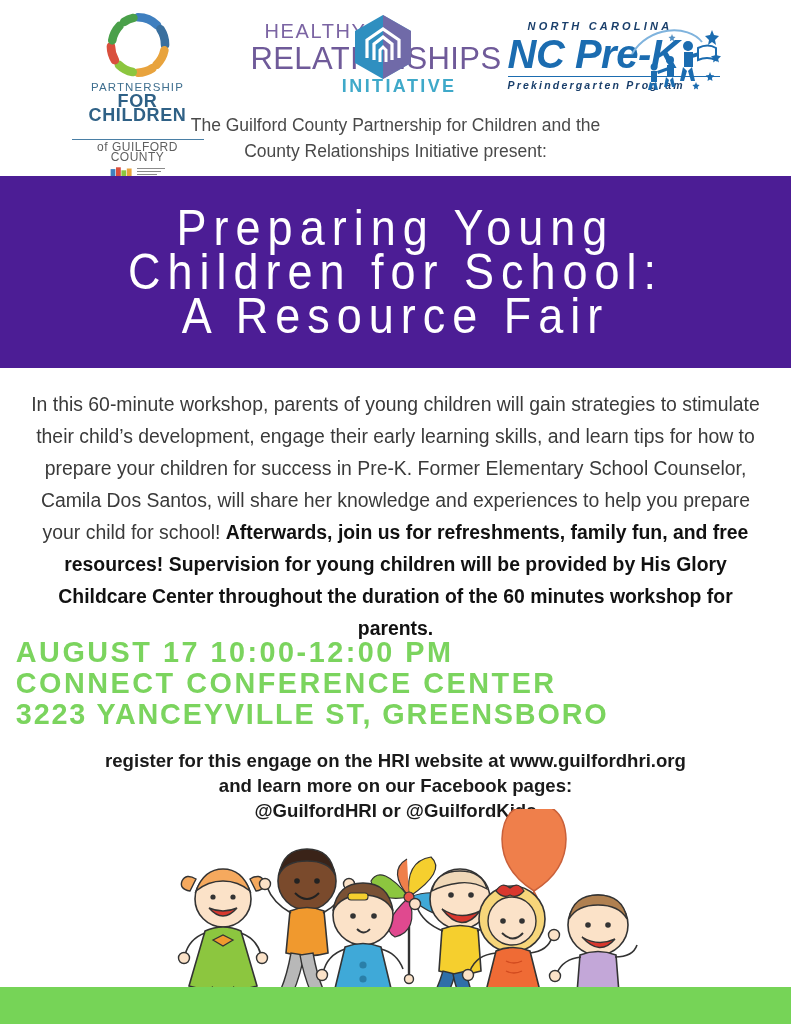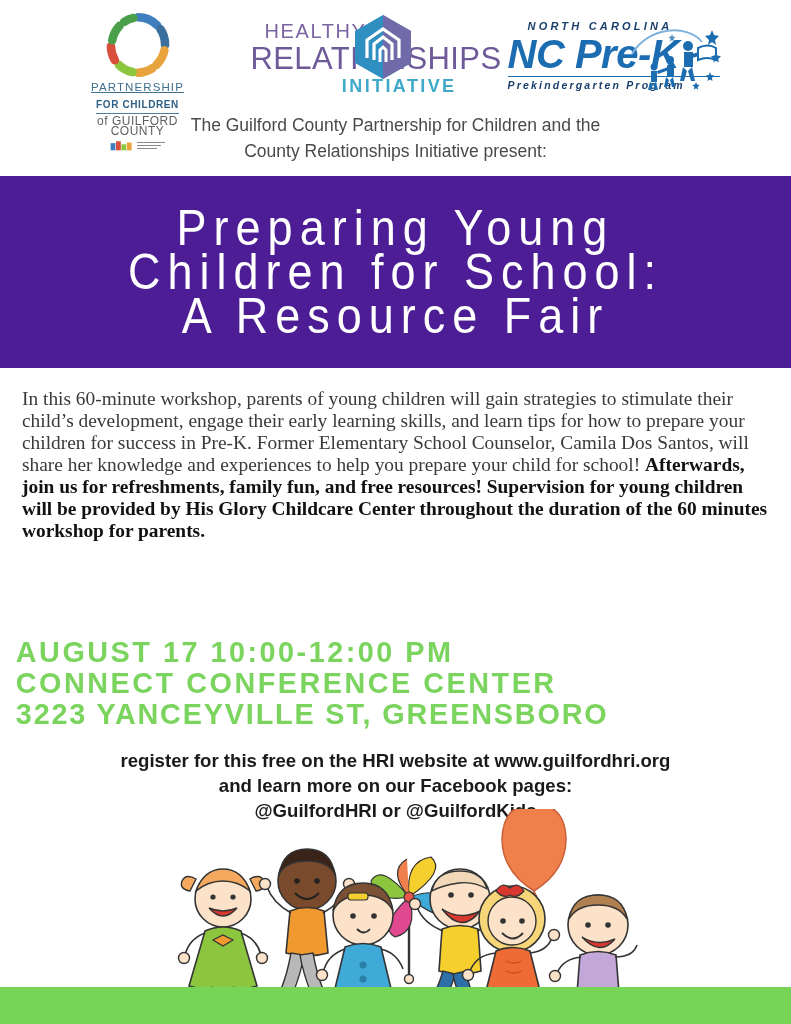--- a/index.html
+++ b/index.html
@@ -24,26 +24,26 @@
     justify-content: space-around;
     padding: 0 48px;
   }
   .logo { position: relative; }
 
   
   .pfc { width: 132px; text-align: center; padding-top: 4px; }
   .pfc-ring { width: 66px; height: 66px; margin: 0 auto 3px; display: block; }
   .pfc-t1 {
     font-size: 11.5px; letter-spacing: 1.1px; color: #3f6f8f;
-    font-family: "Liberation Sans", sans-serif; line-height: 13px; text-decoration: underline;
+    font-family: "Liberation Sans", sans-serif; line-height: 13px;
   }
   .pfc-t2 {
-    font-size: 10px; letter-spacing: 0.6px; color: #2f6186; font-weight: 700;
+    font-size: 18px; letter-spacing: 0.6px; color: #2f6186; font-weight: 700;
     line-height: 14px; border-bottom: 1.4px solid #4a7fa5; display: inline-block;
-    padding-bottom: 1px;
+    padding-bottom: 17px;
   }
   .pfc-t3 {
     font-size: 12px; letter-spacing: 0.5px; color: #5f5f5f; margin-top: 2px;
     line-height: 10px;
   }
   .pfc-sub { display: flex; align-items: center; justify-content: center; gap: 3px; margin-top: 4px; }
   .pfc-sub-mark { width: 24px; height: 11px; display: block; }
   .pfc-sub-lines { display: flex; flex-direction: column; gap: 1.5px; }
   .pfc-sub-lines i { display: block; height: 1.4px; background: #8a8a8a; }
 
@@ -102,23 +102,24 @@
     letter-spacing: 7px;
     line-height: 44px;
     white-space: nowrap;
     text-align: center;
     transform: scaleY(1.12);
   }
 
   
   .body-copy {
     position: absolute; top: 388px; left: 22px; width: 747px;
-    font-size: 19.4px; line-height: 22px;
+    text-align: center;
+    font-size: 19.4px; line-height: 32px;
     color: #3a3a3a;
-    font-family: Liberation Serif, serif;
+    font-family: Liberation Sans, sans-serif;
   }
   .body-copy b { font-weight: 700; color: #111111; }
 
   
   .event {
     position: absolute; top: 636px; left: 0; width: 791px;
     text-align: left;
   }
   .event-line {
     color: #7bd45e;
@@ -252,21 +253,21 @@
     <span>In this 60-minute workshop, parents of young children will gain strategies to stimulate their child’s development,  engage their early learning skills, and learn tips for how to prepare your children for success in Pre-K. Former Elementary School Counselor, Camila Dos Santos,  will share her knowledge and experiences to help you prepare your child for school! </span><b>Afterwards, join us for refreshments, family fun, and  free resources! Supervision for young children will be provided by His Glory Childcare Center throughout the duration of the 60 minutes workshop for parents.</b>
   </div>
 
   <div class="event">
     <div class="event-line">AUGUST 17 10:00-12:00 PM</div>
     <div class="event-line">CONNECT CONFERENCE CENTER</div>
     <div class="event-line l3">3223 YANCEYVILLE ST, GREENSBORO</div>
   </div>
 
   <div class="register">
-    <div>register for this free on the HRI website at www.guilfordhri.org</div>
+    <div>register for this engage on the HRI website at www.guilfordhri.org</div>
     <div>and learn more on our Facebook pages:</div>
     <div>@GuilfordHRI or @GuilfordKids</div>
   </div>
 
   <div class="kids-art">
     <svg viewBox="0 0 791 215" width="791" height="215">
 
       <g>
         <path d="M566 30 q-1 -35 -32 -35 q-31 0 -32 35 q0 32 32 52 q32 -20 32 -52 z" fill="#ef7f4b" stroke="#c9603a" stroke-width="1.5"></path>
         <path d="M534 82 l-3 6 l6 0 z" fill="#ef7f4b" stroke="#c9603a" stroke-width="1.2"></path>

